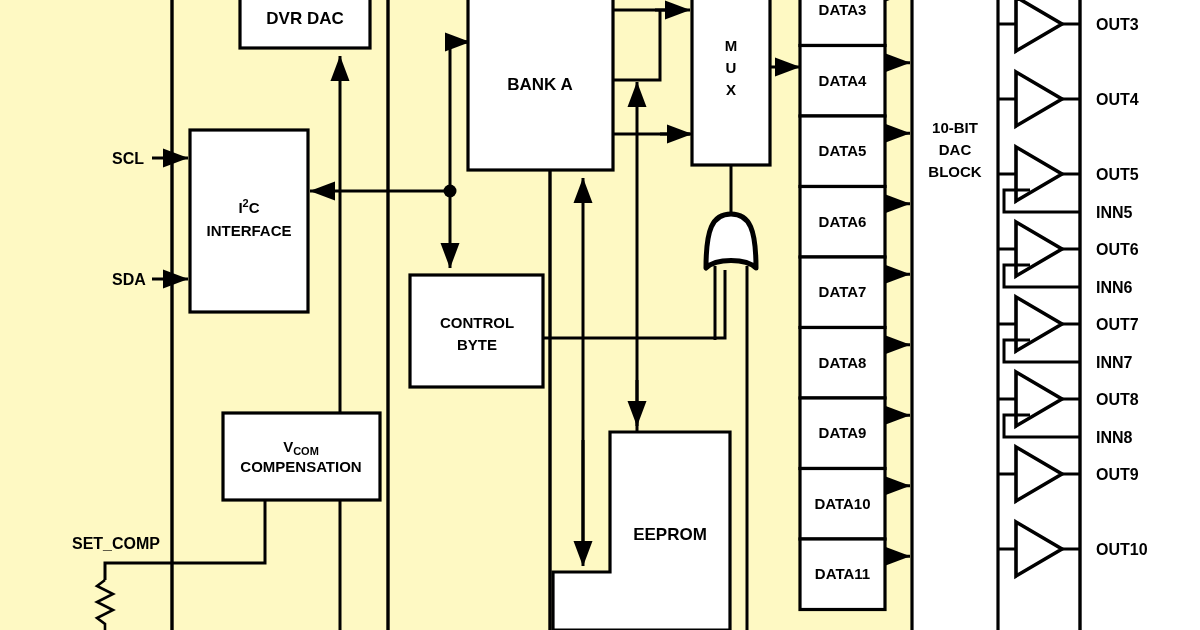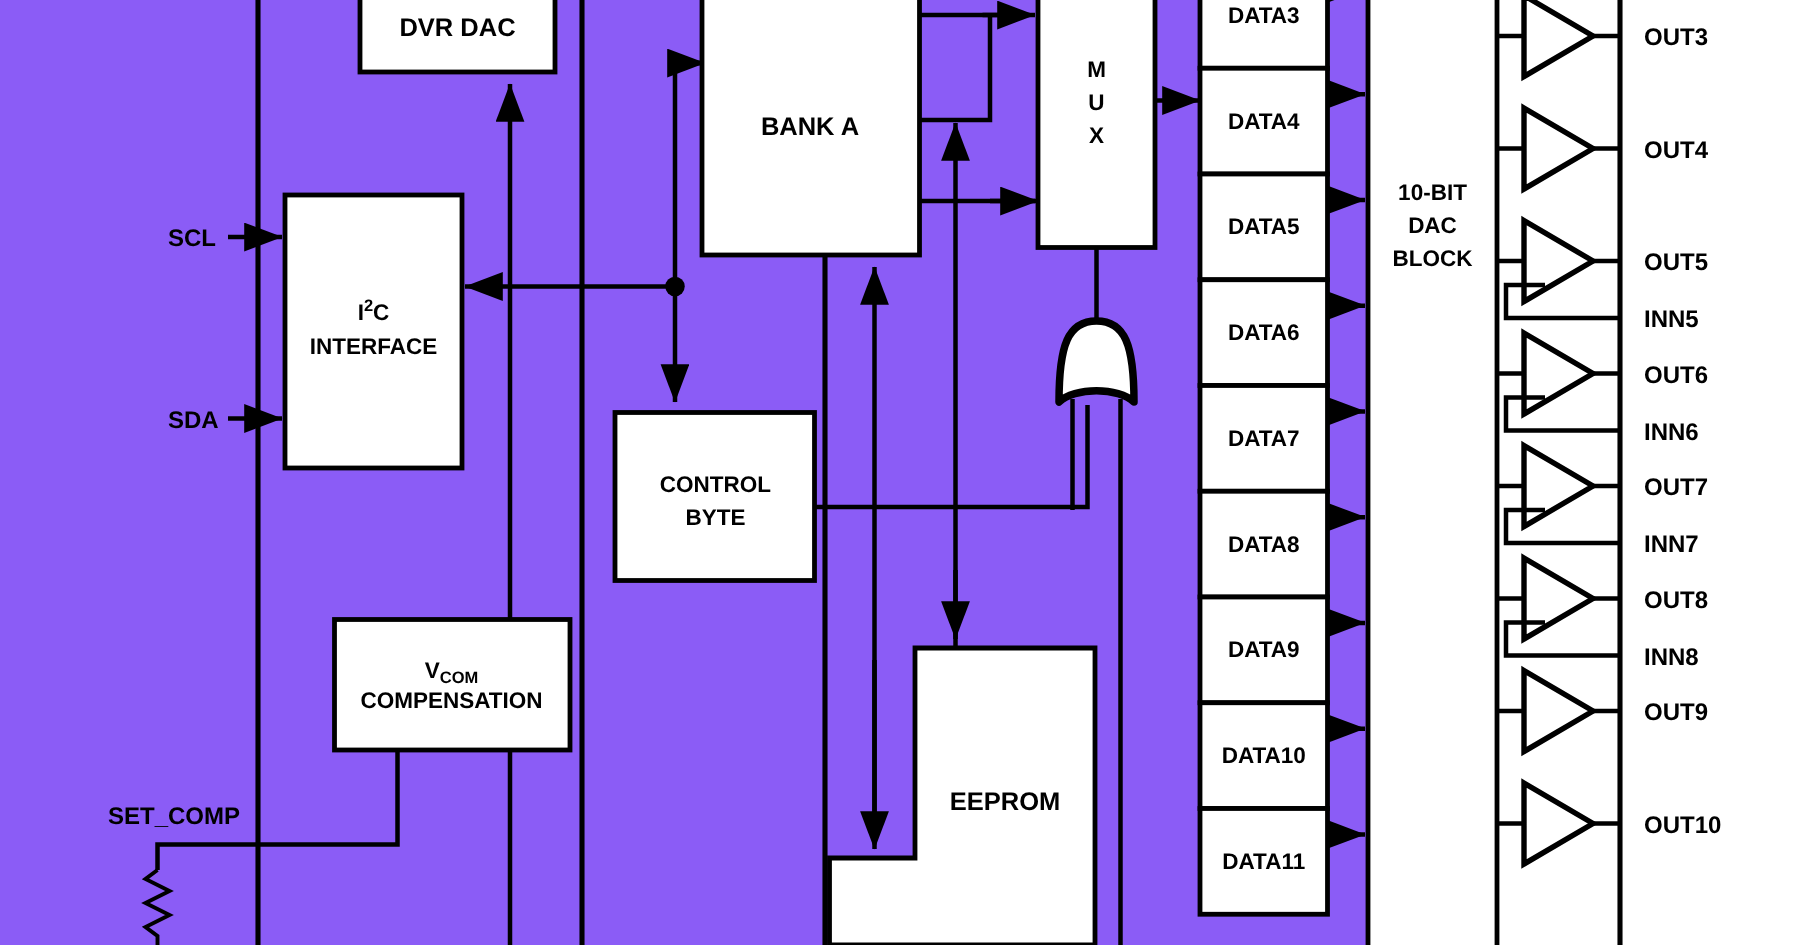--- a/index.html
+++ b/index.html
@@ -1,17 +1,17 @@
 <!DOCTYPE html>
 <html><head>
 <meta charset="utf-8">
 <style>
   html,body{margin:0;padding:0;background:#ffffff;}
   body{width:1200px;height:630px;overflow:hidden;font-family:"Liberation Sans",sans-serif;}
-  #stage{position:relative;width:964px;height:630px;background:#8b5cf6;}
+  #stage{position:relative;width:964px;height:630px;background:#fef9c3;}
   svg{display:block;}
   .blk{fill:#ffffff;stroke:#000000;stroke-width:3.2;}
   .wire{stroke:#000000;stroke-width:3;fill:none;}
   .wire-thin{stroke:#000000;stroke-width:2.6;fill:none;}
   .bus{stroke:#000000;stroke-width:3.4;fill:none;}
   .amp{fill:#ffffff;stroke:#000000;stroke-width:3.6;stroke-linejoin:miter;}
   .gate{fill:#ffffff;stroke:#000000;stroke-width:5;stroke-linejoin:round;}
   .lbl{font-family:"Liberation Sans",sans-serif;font-weight:bold;fill:#000;}
   .t17{font-size:17px;}
   .t16{font-size:16px;}

